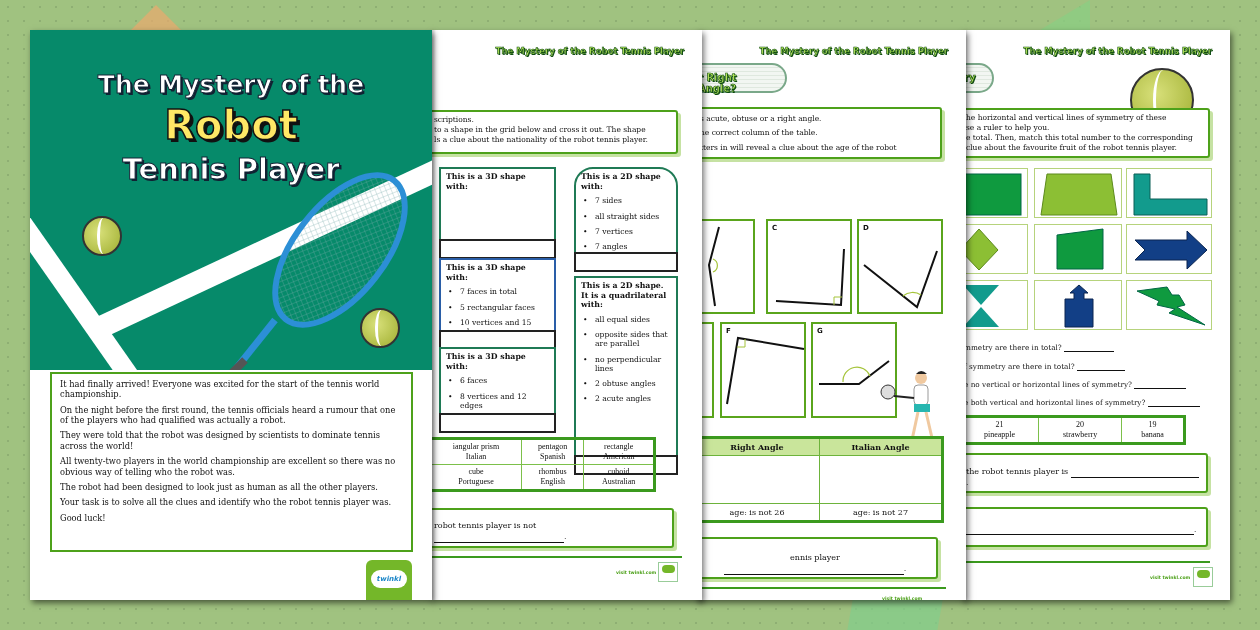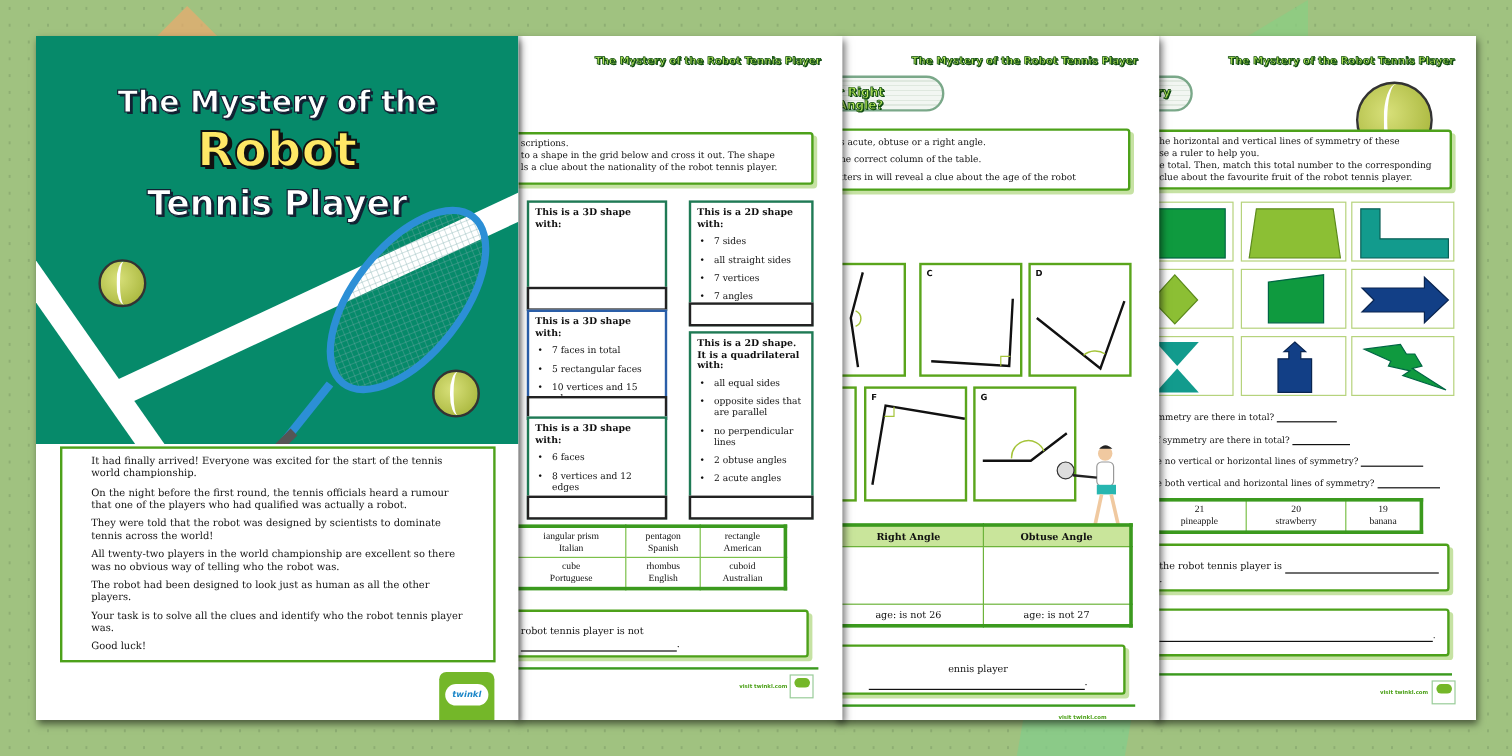--- a/index.html
+++ b/index.html
@@ -18,21 +18,21 @@
 
   
   .cover-top { position: absolute; left: 0; top: 0; width: 402px; height: 340px; background: #068a6a; overflow: hidden; }
   .court-line { position: absolute; background: #fff; }
   .title-line1, .title-line3 { position: absolute; left: 0; width: 402px; text-align: center; color: #fff; font-family: "DejaVu Sans", sans-serif; font-weight: bold; -webkit-text-stroke: 1px #123; text-shadow: 2px 2px 0 #123; }
   .title-line1 { top: 40px; font-size: 25px; }
   .title-line2 { position: absolute; left: 0; top: 72px; width: 402px; text-align: center; color: #ffe866; font-size: 40px; font-weight: bold; -webkit-text-stroke: 1.5px #111; text-shadow: 3px 3px 0 #111; }
   .title-line3 { top: 122px; font-size: 29px; }
   .ball { position: absolute; border-radius: 50%; background: radial-gradient(circle at 40% 40%, #d8e07a, #9fae30); border: 2px solid #333; }
   .ball::after { content: ""; position: absolute; left: 35%; top: 0; width: 30%; height: 100%; border-left: 3px solid #fff; border-radius: 50%; }
-  .story-box { position: absolute; left: 20px; top: 342px; width: 363px; height: 180px; border: 2px solid #4da11a; background: #fff; padding: 5px 24px; font-family: "DejaVu Serif", serif; font-size: 8.3px; line-height: 1.25; color: #111; }
+  .story-box { position: absolute; left: 20px; top: 342px; width: 363px; height: 180px; border: 2px solid #4da11a; background: #fff; padding: 5px 8px; font-family: "DejaVu Serif", serif; font-size: 8.3px; line-height: 1.25; color: #111; }
   .story-box p { margin-bottom: 5px; }
   .twinkl-badge { position: absolute; left: 336px; top: 530px; width: 46px; height: 40px; background: #74b729; border-radius: 6px 6px 0 0; }
   .twinkl-badge span { position: absolute; left: 5px; top: 10px; width: 36px; height: 18px; background: #fff; border-radius: 9px; font-size: 7px; font-weight: bold; color: #1b86c8; text-align: center; line-height: 18px; font-style: italic; }
 
   
   .hdr { position: absolute; right: 18px; top: 16px; font-size: 8.5px; font-weight: bold; color: #b6e85a; -webkit-text-stroke: 0.6px #0d4a10; text-shadow: 1px 1px 0 #0d4a10; white-space: nowrap; }
   .instr { position: absolute; border: 2px solid #4da11a; border-radius: 3px; background: #fff; box-shadow: 3px 3px 0 #c6e2a3; font-family: "DejaVu Serif", serif; font-size: 7.5px; color: #111; line-height: 1.35; padding: 3px 6px; }
   .clue { position: absolute; border: 2px solid #1f7a55; background: #fff; font-family: "DejaVu Serif", serif; font-size: 7.6px; color: #111; }
   .clue.blue { border-color: #2a5ea8; }
   .clue.black { border-color: #222; }
@@ -127,31 +127,31 @@
   </div>
   <div class="clue" style="left:9px; top:317px; width:117px; height:86px;">
     <div class="ct">This is a 3D shape with:</div>
     <ul>
       <li>6 faces</li>
       <li>8 vertices and 12 edges</li>
       <li>all square faces</li>
     </ul>
     <div class="ans"></div>
   </div>
-  <div class="clue black" style="left:144px; top:137px; width:104px; height:105px; border-color:#1f7a55;">
+  <div class="clue black" style="left:144px; top:137px; width:104px; height:105px; border-color:#1f7a55;border-radius:19px;">
     <div class="ct">This is a 2D shape with:</div>
     <ul>
       <li>7 sides</li>
       <li>all straight sides</li>
       <li>7 vertices</li>
       <li>7 angles</li>
     </ul>
     <div class="ans"></div>
   </div>
-  <div class="clue" style="left:144px; top:246px; width:104px; height:157px;">
+  <div class="clue" style="left:144px; top:246px; width:104px; height:199px;">
     <div class="ct">This is a 2D shape. It is a quadrilateral with:</div>
     <ul>
       <li>all equal sides</li>
       <li>opposite sides that are parallel</li>
       <li>no perpendicular lines</li>
       <li>2 obtuse angles</li>
       <li>2 acute angles</li>
     </ul>
     <div class="ans"></div>
   </div>
@@ -235,21 +235,21 @@
     <ellipse cx="31" cy="74" rx="5" ry="3" fill="#e2405f"></ellipse>
       <ellipse cx="54" cy="72" rx="5" ry="3" fill="#e2405f"></ellipse>
     <circle cx="8" cy="24" r="7" fill="#ddd" stroke="#333"></circle>
       <line x1="14" y1="28" x2="34" y2="30" stroke="#222" stroke-width="2"></line>
   </svg>
 
   <table class="sort" style="left:-4px; top:406px; width:252px;">
     <tbody>
         <tr>
       <th style="width:126px;">Right Angle</th>
-      <th>Obtuse Angle</th>
+      <th>Italian Angle</th>
     </tr>
     <tr>
           <td style="height:48px;"></td>
           <td></td>
         </tr>
     <tr>
           <td style="height:18px;">age: is not 26</td>
           <td>age: is not 27</td>
         </tr>
   </tbody>

